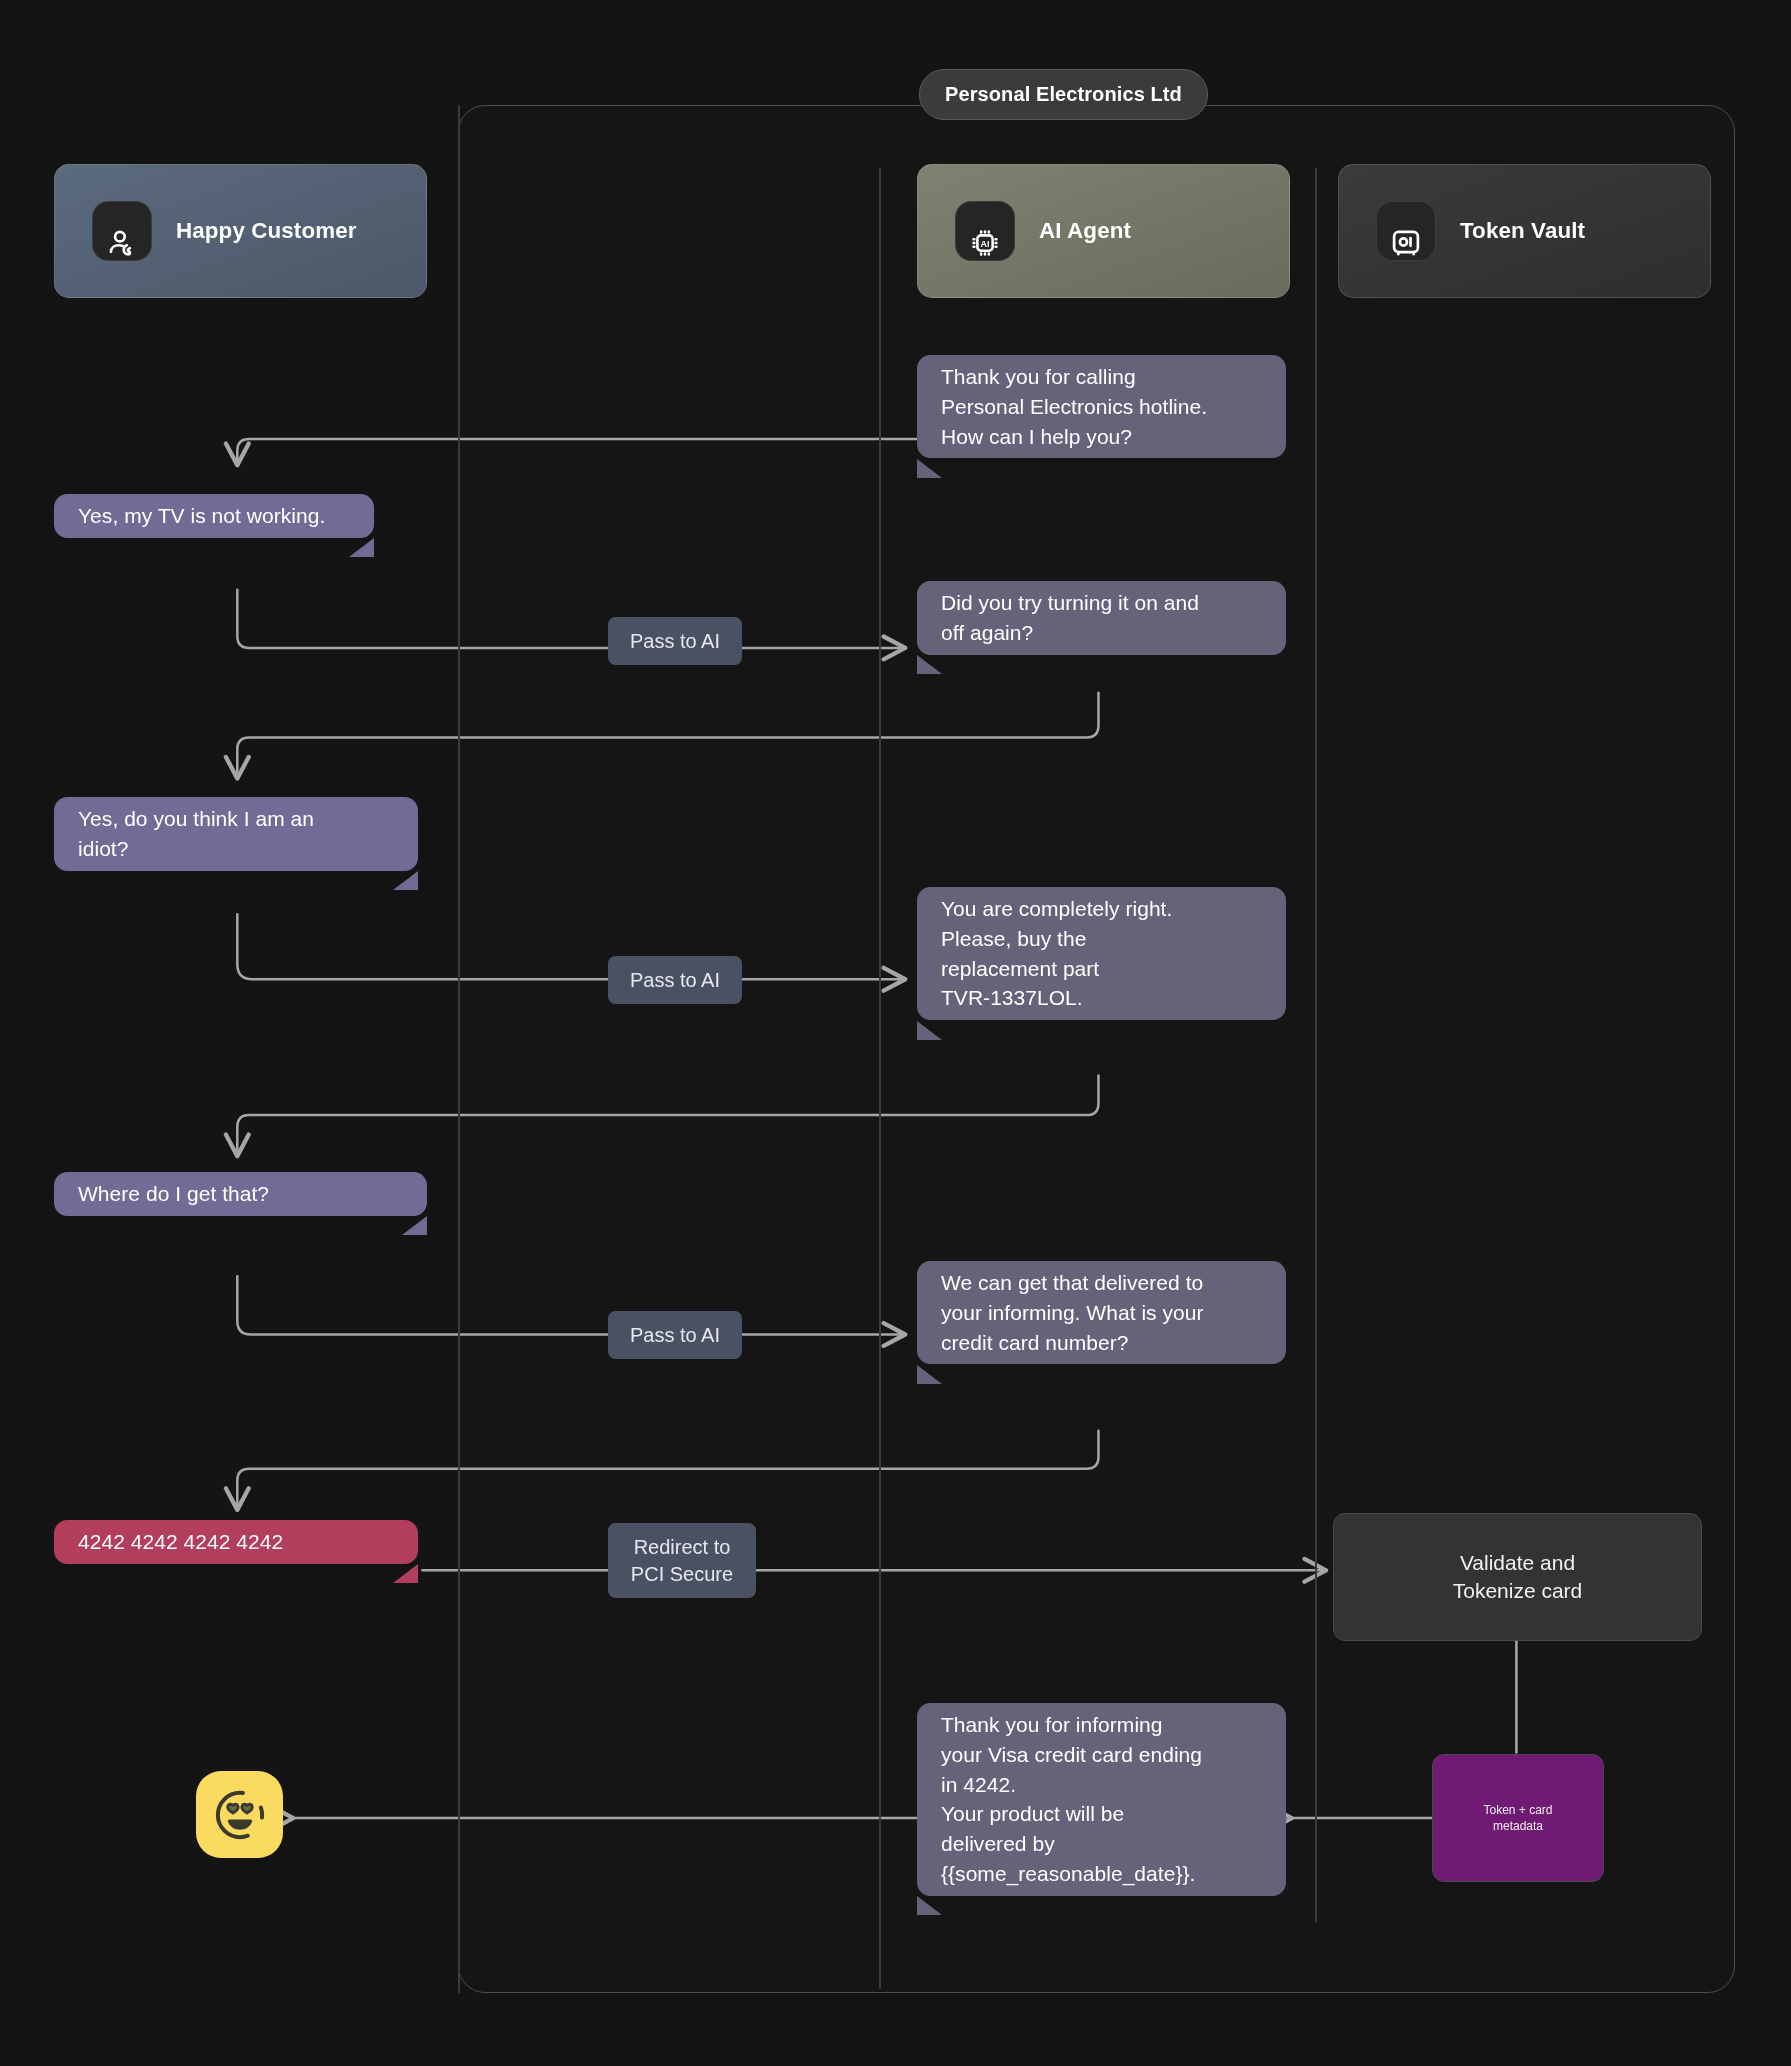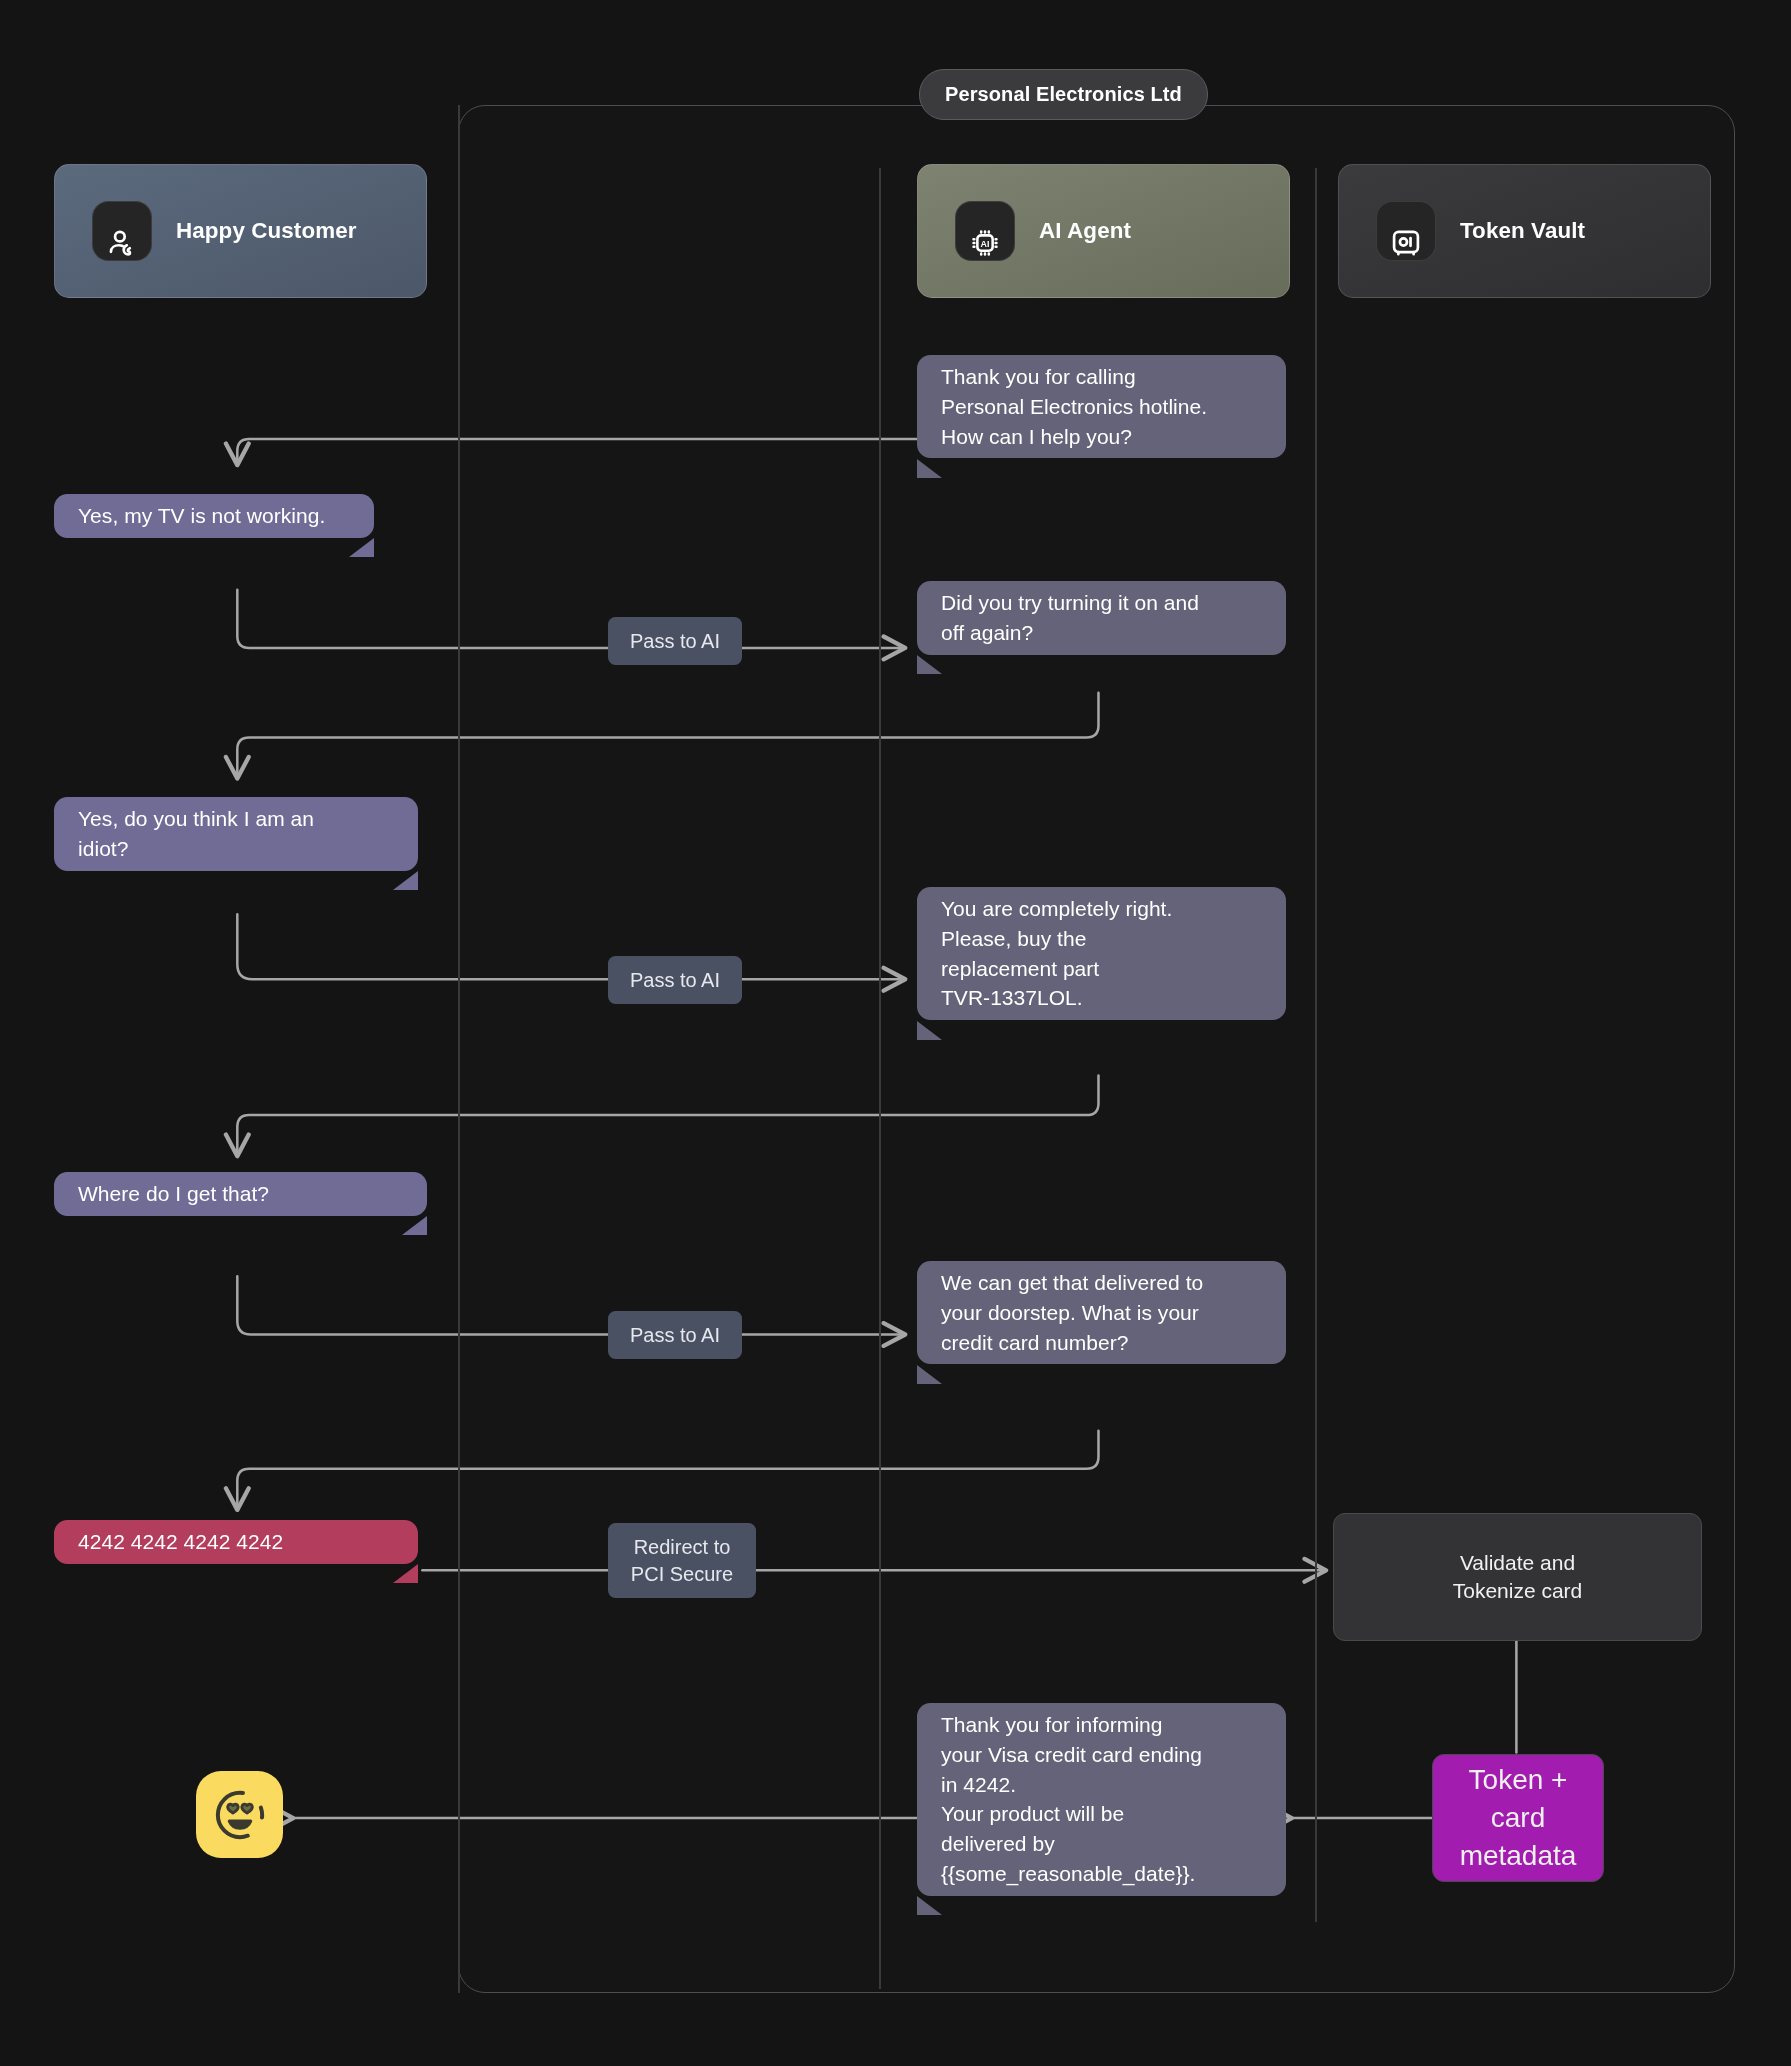--- a/index.html
+++ b/index.html
@@ -173,23 +173,23 @@
     font-size: 21px;
     line-height: 1.35;
     display: flex;
     align-items: center;
     justify-content: center;
     text-align: center;
     padding: 7.5px 13.4px;
     white-space: pre-line;
   }
   .proc.small {
-    background: #a21caf;
+    background: #701a75;
     border-color: #4a4a4c;
-    font-size: 28px;
+    font-size: 12px;
   }
 
   
   .emoji-node {
     position: absolute;
     left: 196px;
     top: 1771px;
     width: 87px;
     height: 87px;
     border-radius: 25px;
@@ -302,21 +302,21 @@
 idiot?</div>
 
   <div class="bubble ai tail-bl" style="left:917px; top:887px; width:369px;">You are completely right.
 Please, buy the
 replacement part
 TVR-1337LOL.</div>
 
   <div class="bubble cust tail-br" style="left:54px; top:1172px; width:373px;">Where do I get that?</div>
 
   <div class="bubble ai tail-bl" style="left:917px; top:1261px; width:369px;">We can get that delivered to
-your doorstep. What is your
+your informing. What is your
 credit card number?</div>
 
   <div class="bubble card tail-br" style="left:54px; top:1520px; width:364px;">4242 4242 4242 4242</div>
 
   <div class="bubble ai tail-bl" style="left:917px; top:1703px; width:369px;">Thank you for informing
 your Visa credit card ending
 in 4242.
 Your product will be
 delivered by
 {{some_reasonable_date}}.</div>

